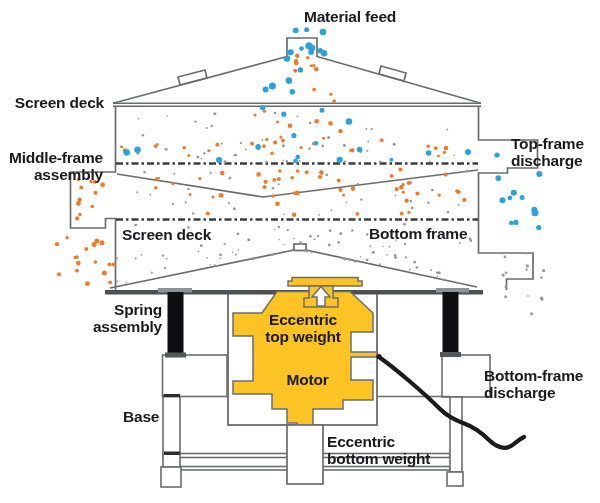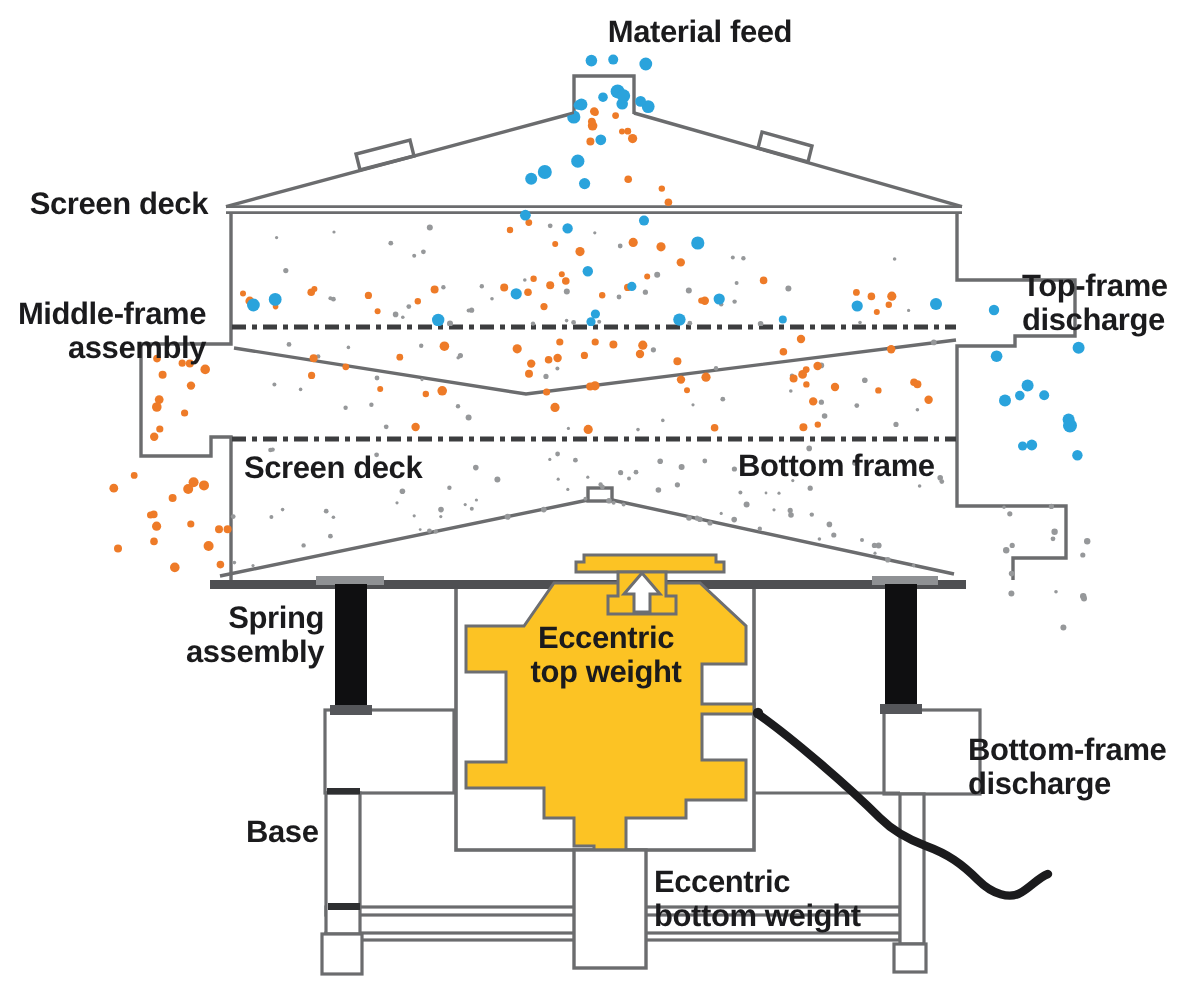--- a/index.html
+++ b/index.html
@@ -482,17 +482,18 @@
 <div class="lbl al-r" style="left:0px;top:149px;width:103px;">Middle-frame
 assembly</div>
 <div class="lbl" style="left:122px;top:226px;">Screen deck</div>
 <div class="lbl al-r" style="left:60px;top:301px;width:102px;">Spring
 assembly</div>
 <div class="lbl" style="left:369px;top:225px;">Bottom frame</div>
 <div class="lbl" style="left:484px;top:319px;margin-top:48px;">Bottom-frame
 discharge</div>
 <div class="lbl al-c" style="left:243px;top:311px;width:120px;">Eccentric
 top weight</div>
+<div class="lbl al-c" style="left:265px;top:371px;width:85px;">Motor</div>
 <div class="lbl" style="left:123px;top:408px;">Base</div>
 <div class="lbl" style="left:327px;top:433px;">Eccentric
 bottom weight</div>
 
 </div>
 
 </body></html>

